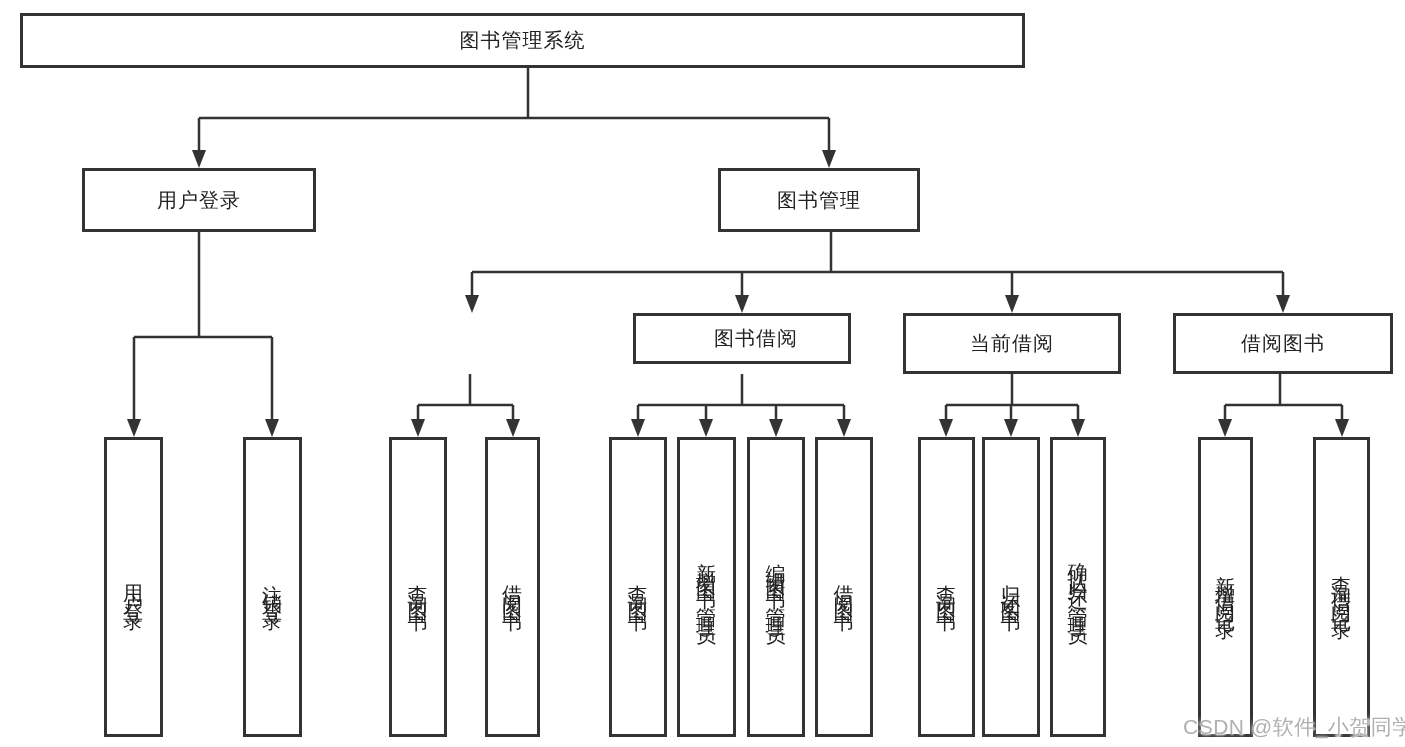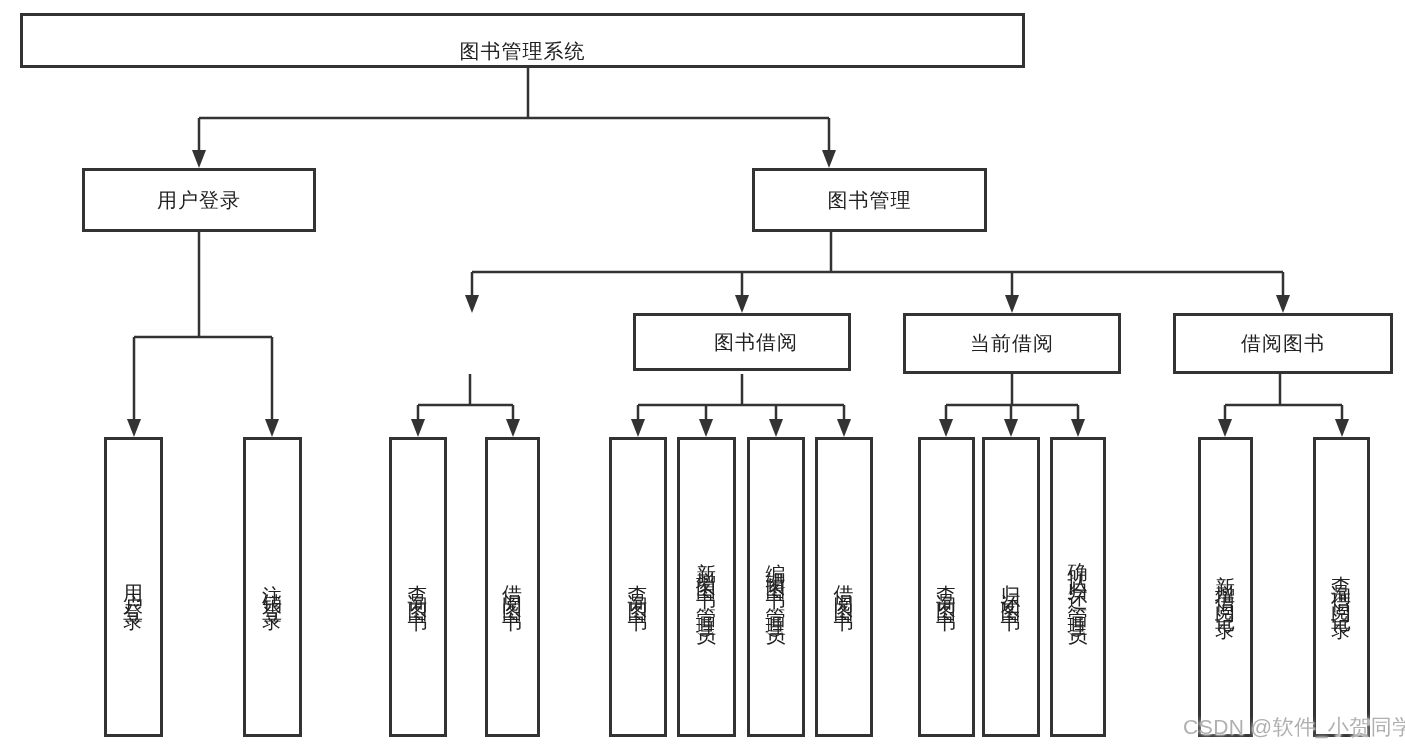--- a/index.html
+++ b/index.html
@@ -73,32 +73,32 @@
       <polygon points="769,419 783,419 776,437"></polygon>
       <polygon points="837,419 851,419 844,437"></polygon>
       <polygon points="939,419 953,419 946,437"></polygon>
       <polygon points="1004,419 1018,419 1011,437"></polygon>
       <polygon points="1071,419 1085,419 1078,437"></polygon>
       <polygon points="1218,419 1232,419 1225,437"></polygon>
       <polygon points="1335,419 1349,419 1342,437"></polygon>
     </g>
   </svg>
 
-  <div class="box hbox" style="left:20px;top:13px;width:1005px;height:55px;align-items:flex-end;">
+  <div class="box hbox" style="left:20px;top:13px;width:1005px;height:55px;">
     <span>图书管理系统</span>
   </div>
 
   <div class="box hbox" style="left:82px;top:168px;width:234px;height:64px;">
     <span>用户登录</span>
   </div>
-  <div class="box hbox" style="left:752px;top:168px;width:235px;height:64px;">
+  <div class="box hbox" style="left:718px;top:168px;width:202px;height:64px;">
     <span>图书管理</span>
   </div>
 
-  <div class="box hbox" style="left:633px;top:313px;width:218px;height:58px;padding-left:28px;">
+  <div class="box hbox" style="left:633px;top:313px;width:218px;height:51px;padding-left:28px;">
     <span>图书借阅</span>
   </div>
   <div class="box hbox" style="left:903px;top:313px;width:218px;height:61px;">
     <span>当前借阅</span>
   </div>
   <div class="box hbox" style="left:1173px;top:313px;width:220px;height:61px;">
     <span>借阅图书</span>
   </div>
 
   <div class="box vbox" style="left:104px;top:437px;width:59px;height:300px;">

